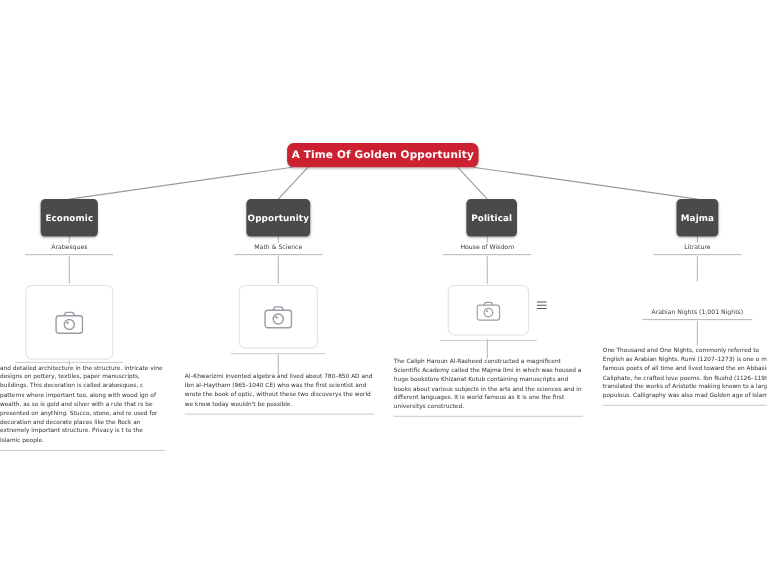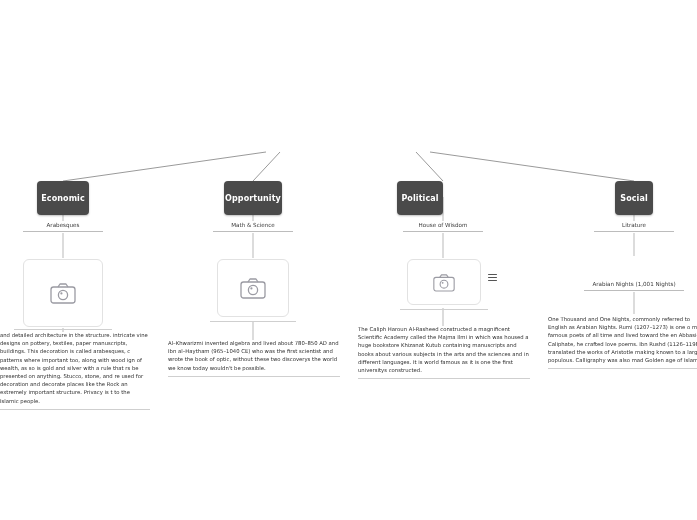--- a/index.html
+++ b/index.html
@@ -215,20 +215,23 @@
 
     <line x1="443" y1="197" x2="443" y2="221" stroke="#b9b9b9" stroke-width="1"></line>
     <line x1="443" y1="233" x2="443" y2="258" stroke="#b9b9b9" stroke-width="1"></line>
     <line x1="443" y1="308" x2="443" y2="326" stroke="#b9b9b9" stroke-width="1"></line>
 
     <line x1="634" y1="197" x2="634" y2="221" stroke="#b9b9b9" stroke-width="1"></line>
     <line x1="634" y1="233" x2="634" y2="256" stroke="#b9b9b9" stroke-width="1"></line>
     <line x1="634" y1="292" x2="634" y2="314" stroke="#b9b9b9" stroke-width="1"></line>
   </svg>
 
+  <div class="root-node">
+    <span>A Time Of Golden Opportunity</span>
+  </div>
 
   <div class="cat-node" style="left:37px; top:181px; width:52px;">
     <span>Economic</span>
   </div>
   <div class="sub-label" style="left:23px; top:222px; width:80px;">Arabesques</div>
 
   <div class="img-card" style="left:23px; top:259px; width:80px; height:68px;">
     <svg width="26" height="22" viewBox="0 0 26 22">
       <rect x="1" y="5" width="24" height="16" rx="2.5" fill="none" stroke="#9b9ba3" stroke-width="1.3"></rect>
       <path d="M8 5 L10 2 L16 2 L18 5" fill="none" stroke="#9b9ba3" stroke-width="1.3" stroke-linejoin="round"></path>
@@ -250,21 +253,21 @@
       <rect x="1" y="5" width="24" height="16" rx="2.5" fill="none" stroke="#9b9ba3" stroke-width="1.3"></rect>
       <path d="M8 5 L10 2 L16 2 L18 5" fill="none" stroke="#9b9ba3" stroke-width="1.3" stroke-linejoin="round"></path>
       <circle cx="13" cy="13" r="4.6" fill="none" stroke="#9b9ba3" stroke-width="1.3"></circle>
       <circle cx="11.4" cy="11.4" r="1.1" fill="#9b9ba3"></circle>
     </svg>
   </div>
   <div class="hrule" style="left:210px; top:321px; width:86px;"></div>
 
   <div class="body-text" style="left:168px; top:339px; width:172px;">Al–Khwarizmi invented algebra and lived about 780–850 AD and Ibn al–Haytham (965–1040 CE) who was the first scientist and wrote the book of optic, without these two discoverys the world we know today wouldn't be possible.</div>
 
-  <div class="cat-node" style="left:397px; top:181px; width:46px;align-items:center;">
+  <div class="cat-node" style="left:424px; top:181px; width:46px;align-items:center;">
     <span>Political</span>
   </div>
   <div class="sub-label" style="left:403px; top:222px; width:80px;">House of Wisdom</div>
 
   <div class="img-card" style="left:407px; top:259px; width:74px; height:46px;">
     <svg width="22" height="19" viewBox="0 0 26 22">
       <rect x="1" y="5" width="24" height="16" rx="2.5" fill="none" stroke="#9b9ba3" stroke-width="1.3"></rect>
       <path d="M8 5 L10 2 L16 2 L18 5" fill="none" stroke="#9b9ba3" stroke-width="1.3" stroke-linejoin="round"></path>
       <circle cx="13" cy="13" r="4.6" fill="none" stroke="#9b9ba3" stroke-width="1.3"></circle>
       <circle cx="11.4" cy="11.4" r="1.1" fill="#9b9ba3"></circle>
@@ -275,21 +278,21 @@
     <i></i>
       <i></i>
       <i></i>
   </div>
 
   <div class="hrule" style="left:400px; top:309px; width:88px;"></div>
 
   <div class="body-text" style="left:358px; top:325px; width:172px;">The Caliph Haroun Al-Rasheed constructed a magnificent Scientific Academy called the Majma Ilmi in which was housed a huge bookstore Khizanat Kutub containing manuscripts and books about various subjects in the arts and the sciences and in different languages. It is world famous as it is one the first universitys constructed.</div>
 
   <div class="cat-node" style="left:615px; top:181px; width:38px;">
-    <span>Social</span>
+    <span>Majma</span>
   </div>
   <div class="sub-label" style="left:594px; top:222px; width:80px;">Litrature</div>
 
 
   <div class="caption" style="left:584px; top:281px; width:100px;">Arabian Nights (1,001 Nights)</div>
 
   <div class="body-text" style="left:548px; top:315px; width:160px;">One Thousand and One Nights, commonly referred to English as Arabian Nights. Rumi (1207–1273) is one o most famous poets of all time and lived toward the en Abbasid Caliphate, he crafted love poems. Ibn Rushd (1126–1198) translated the works of Aristotle making known to a larger populous. Calligraphy was also mad Golden age of Islam.</div>
 
 </div>
 

